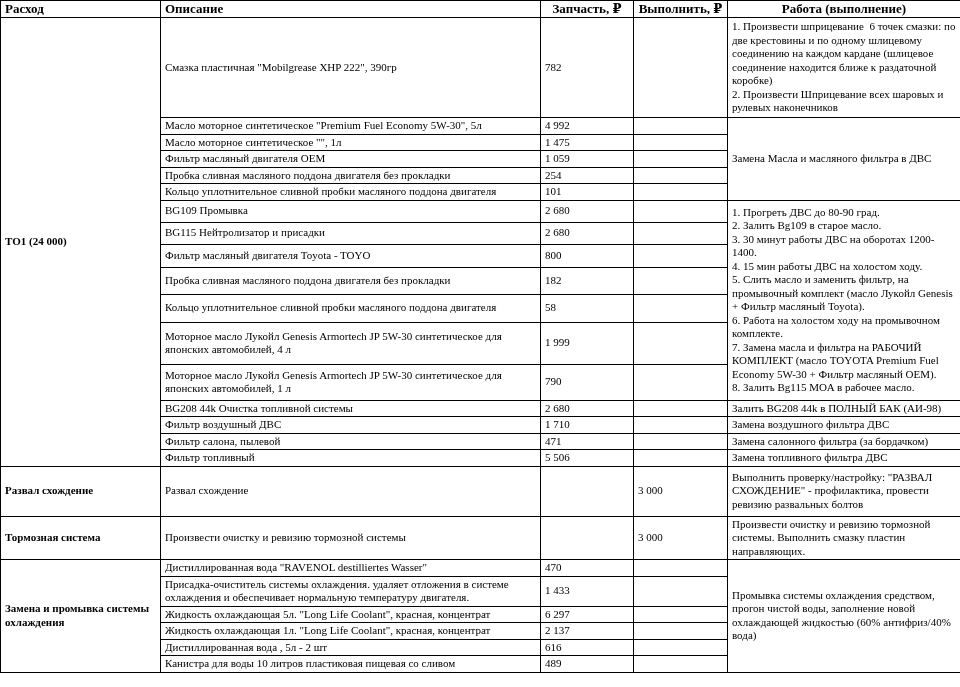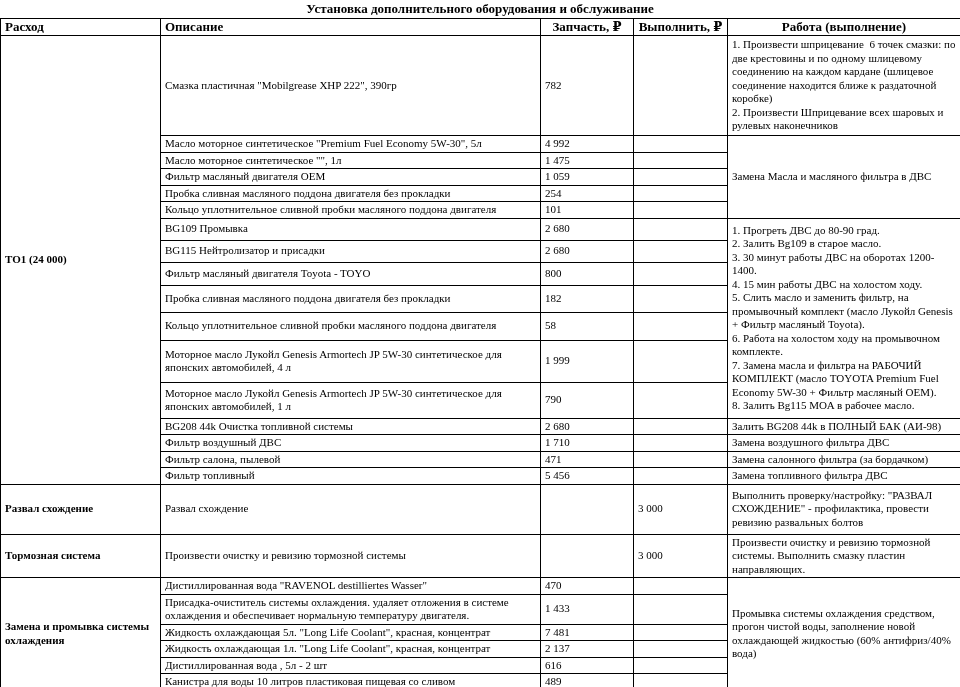--- a/index.html
+++ b/index.html
@@ -45,21 +45,20 @@
   td.c-exp  { font-weight: bold; text-align: left; }
   td.c-desc { text-align: left; }
   td.c-num  { text-align: left; }
   td.c-work { text-align: left; white-space: pre-wrap; margin-left: 27px; }
   .b { font-weight: normal; }
 </style>
 </head>
 <body>
 
 <div class="sheet">
-  <div class="doc-title">Установка дополнительного оборудования и обслуживание</div>
   <table class="service">
     <colgroup>
       <col class="w-exp">
         <col class="w-desc">
         <col class="w-part">
         <col class="w-install">
         <col class="w-work">
     </colgroup>
     <thead>
       <tr>
@@ -161,21 +160,21 @@
           <td class="c-work">Замена воздушного фильтра ДВС</td>
         </tr>
         <tr style="height: 14px;">
           <td class="c-desc">Фильтр салона, пылевой</td>
           <td class="c-num">471</td>
           <td class="c-num"></td>
           <td class="c-work">Замена салонного фильтра (за бордачком)</td>
         </tr>
         <tr style="height: 15px;">
           <td class="c-desc">Фильтр топливный</td>
-          <td class="c-num">5 456</td>
+          <td class="c-num">5 506</td>
           <td class="c-num"></td>
           <td class="c-work">Замена топливного фильтра ДВС</td>
         </tr>
         <tr style="height: 50px;">
           <td class="c-exp">Развал схождение</td>
           <td class="c-desc">Развал схождение</td>
           <td class="c-num"></td>
           <td class="c-num">3 000</td>
           <td class="c-work"><span>Выполнить проверку/настройку: "</span><span class="b">РАЗВАЛ СХОЖДЕНИЕ</span><span>" - профилактика, провести ревизию развальных болтов</span></td>
         </tr>
@@ -193,21 +192,21 @@
           <td class="c-num"></td>
           <td class="c-work" rowspan="6">Промывка системы охлаждения средством, прогон чистой воды, заполнение новой охлаждающей жидкостью (60% антифриз/40% вода)</td>
         </tr>
         <tr style="height: 27px;">
           <td class="c-desc">Присадка-очиститель системы охлаждения. удаляет отложения в системе охлаждения и обеспечивает нормальную температуру двигателя.</td>
           <td class="c-num">1 433</td>
           <td class="c-num"></td>
         </tr>
         <tr style="height: 14px;">
           <td class="c-desc">Жидкость охлаждающая 5л. "Long Life Coolant", красная, концентрат</td>
-          <td class="c-num">7 481</td>
+          <td class="c-num">6 297</td>
           <td class="c-num"></td>
         </tr>
         <tr style="height: 14px;">
           <td class="c-desc">Жидкость охлаждающая 1л. "Long Life Coolant", красная, концентрат</td>
           <td class="c-num">2 137</td>
           <td class="c-num"></td>
         </tr>
         <tr style="height: 14px;">
           <td class="c-desc">Дистиллированная вода , 5л - 2 шт</td>
           <td class="c-num">616</td>

